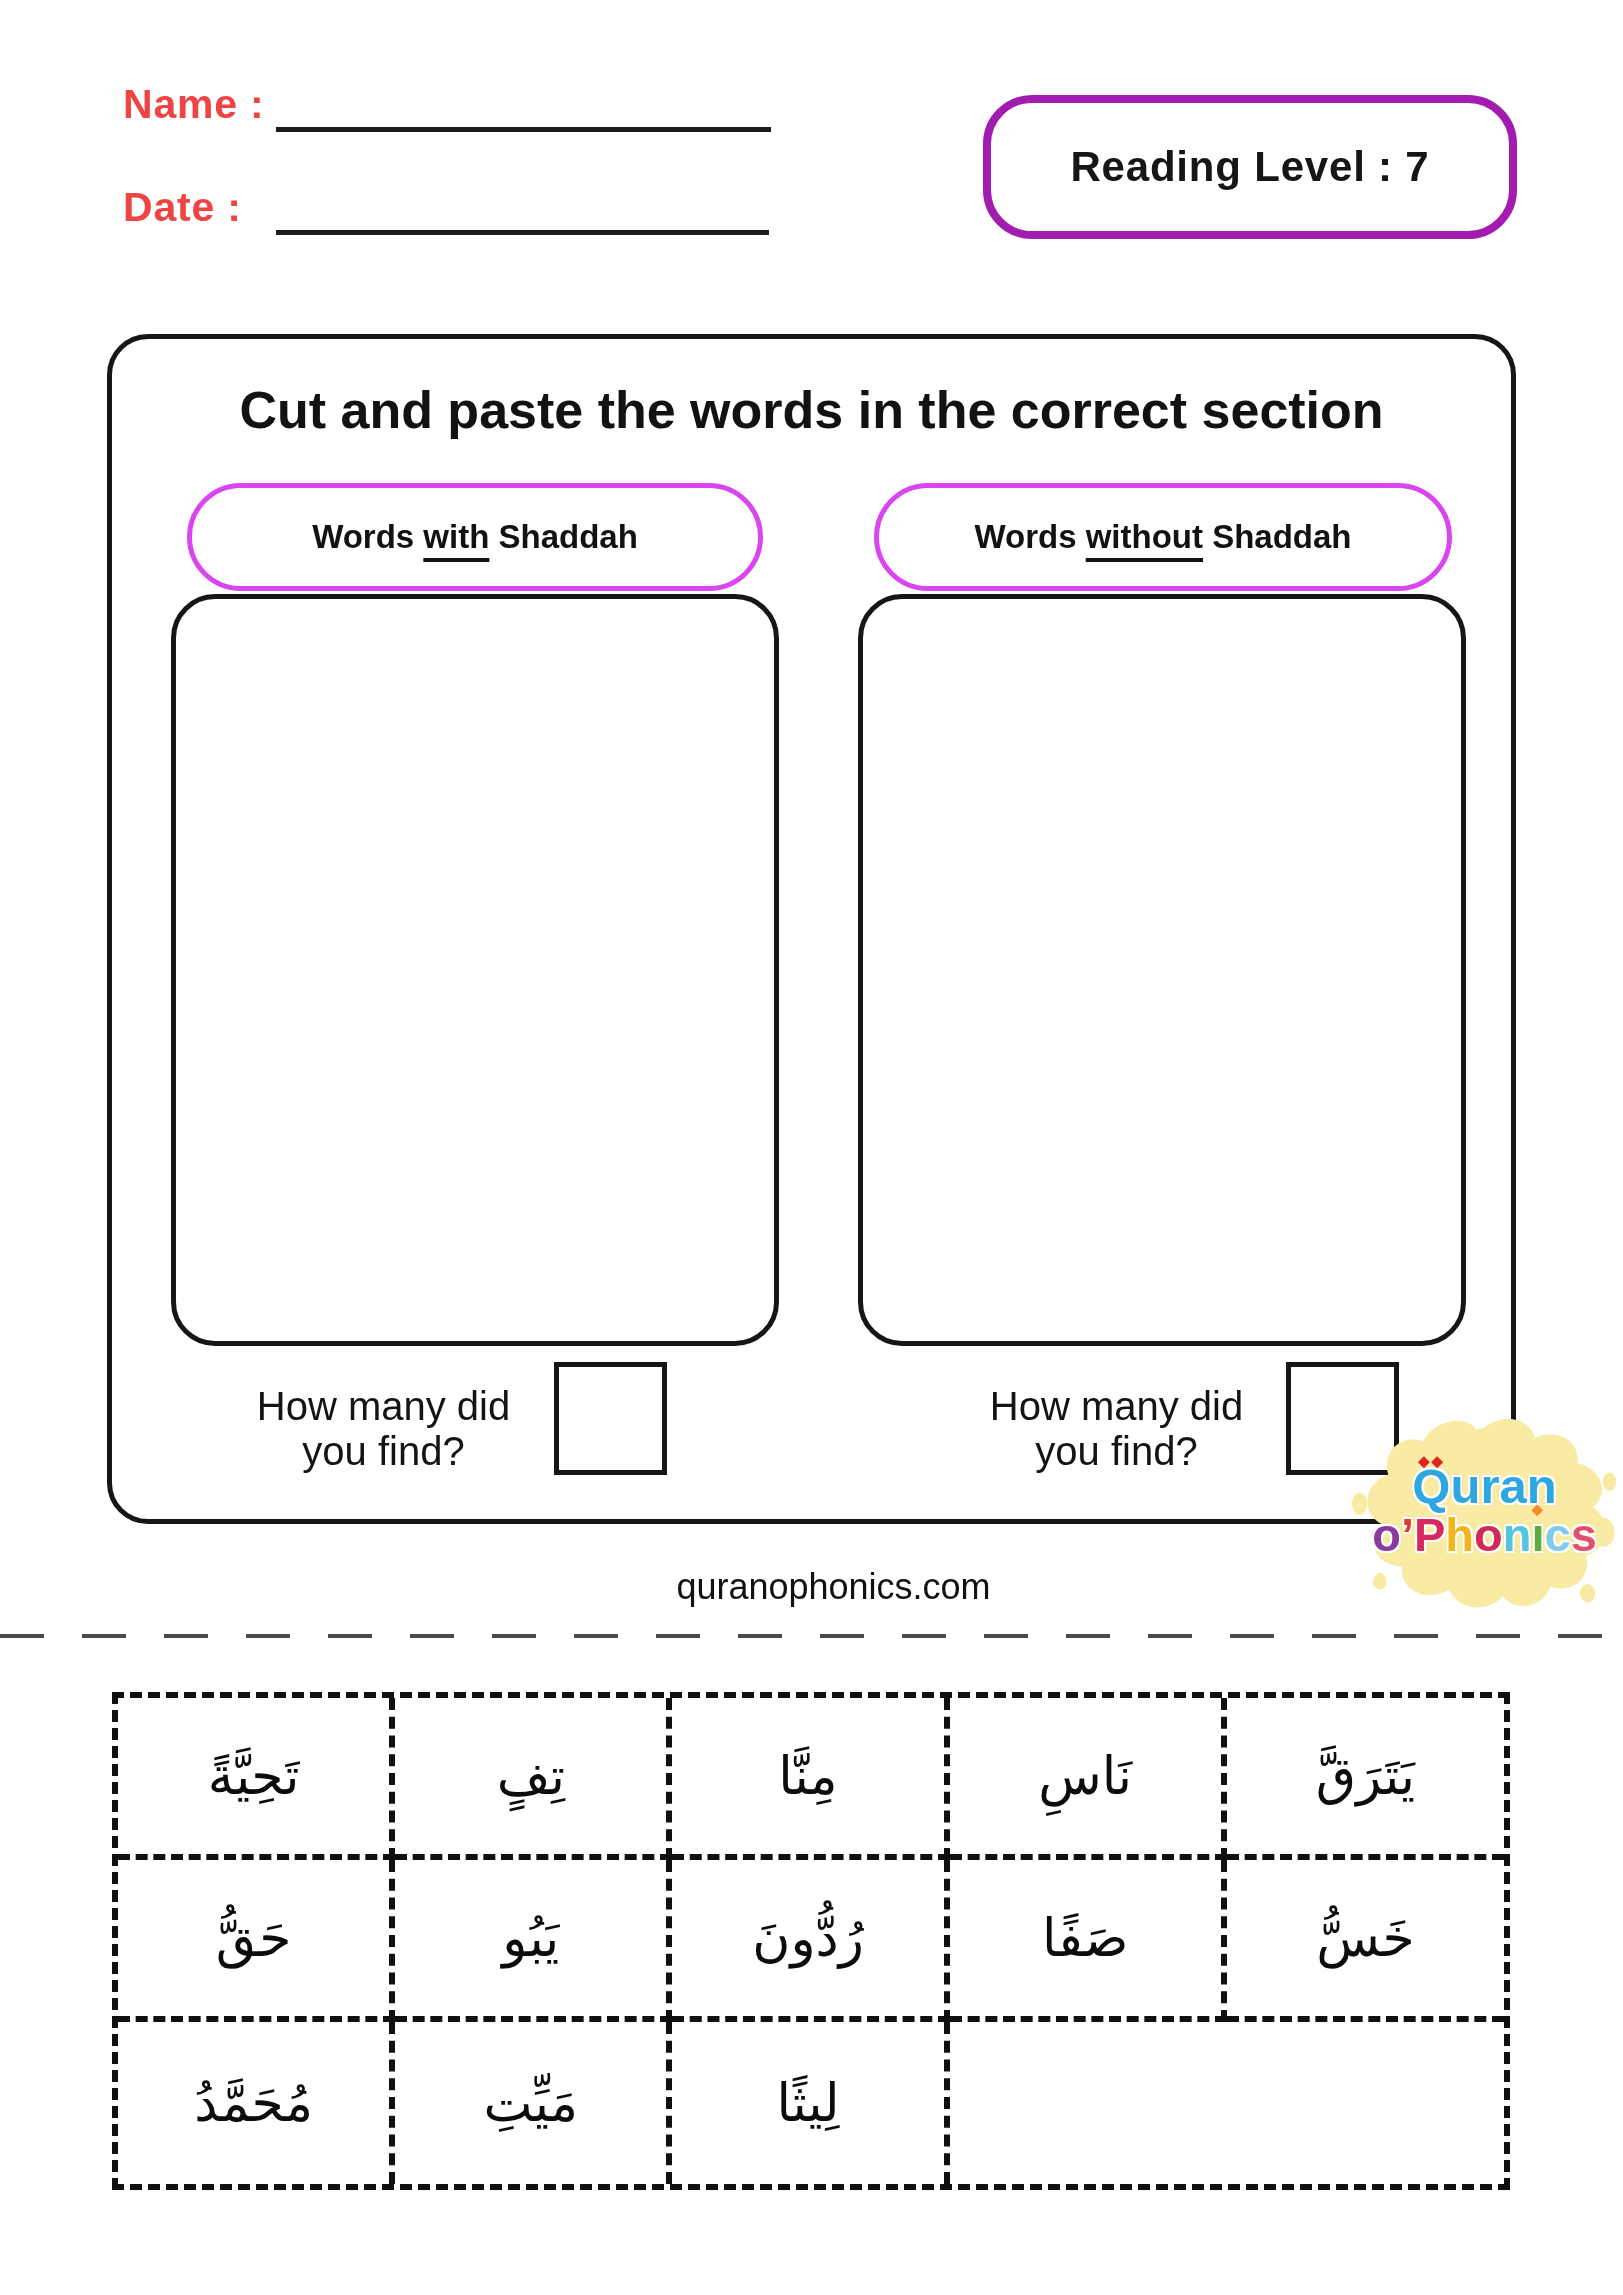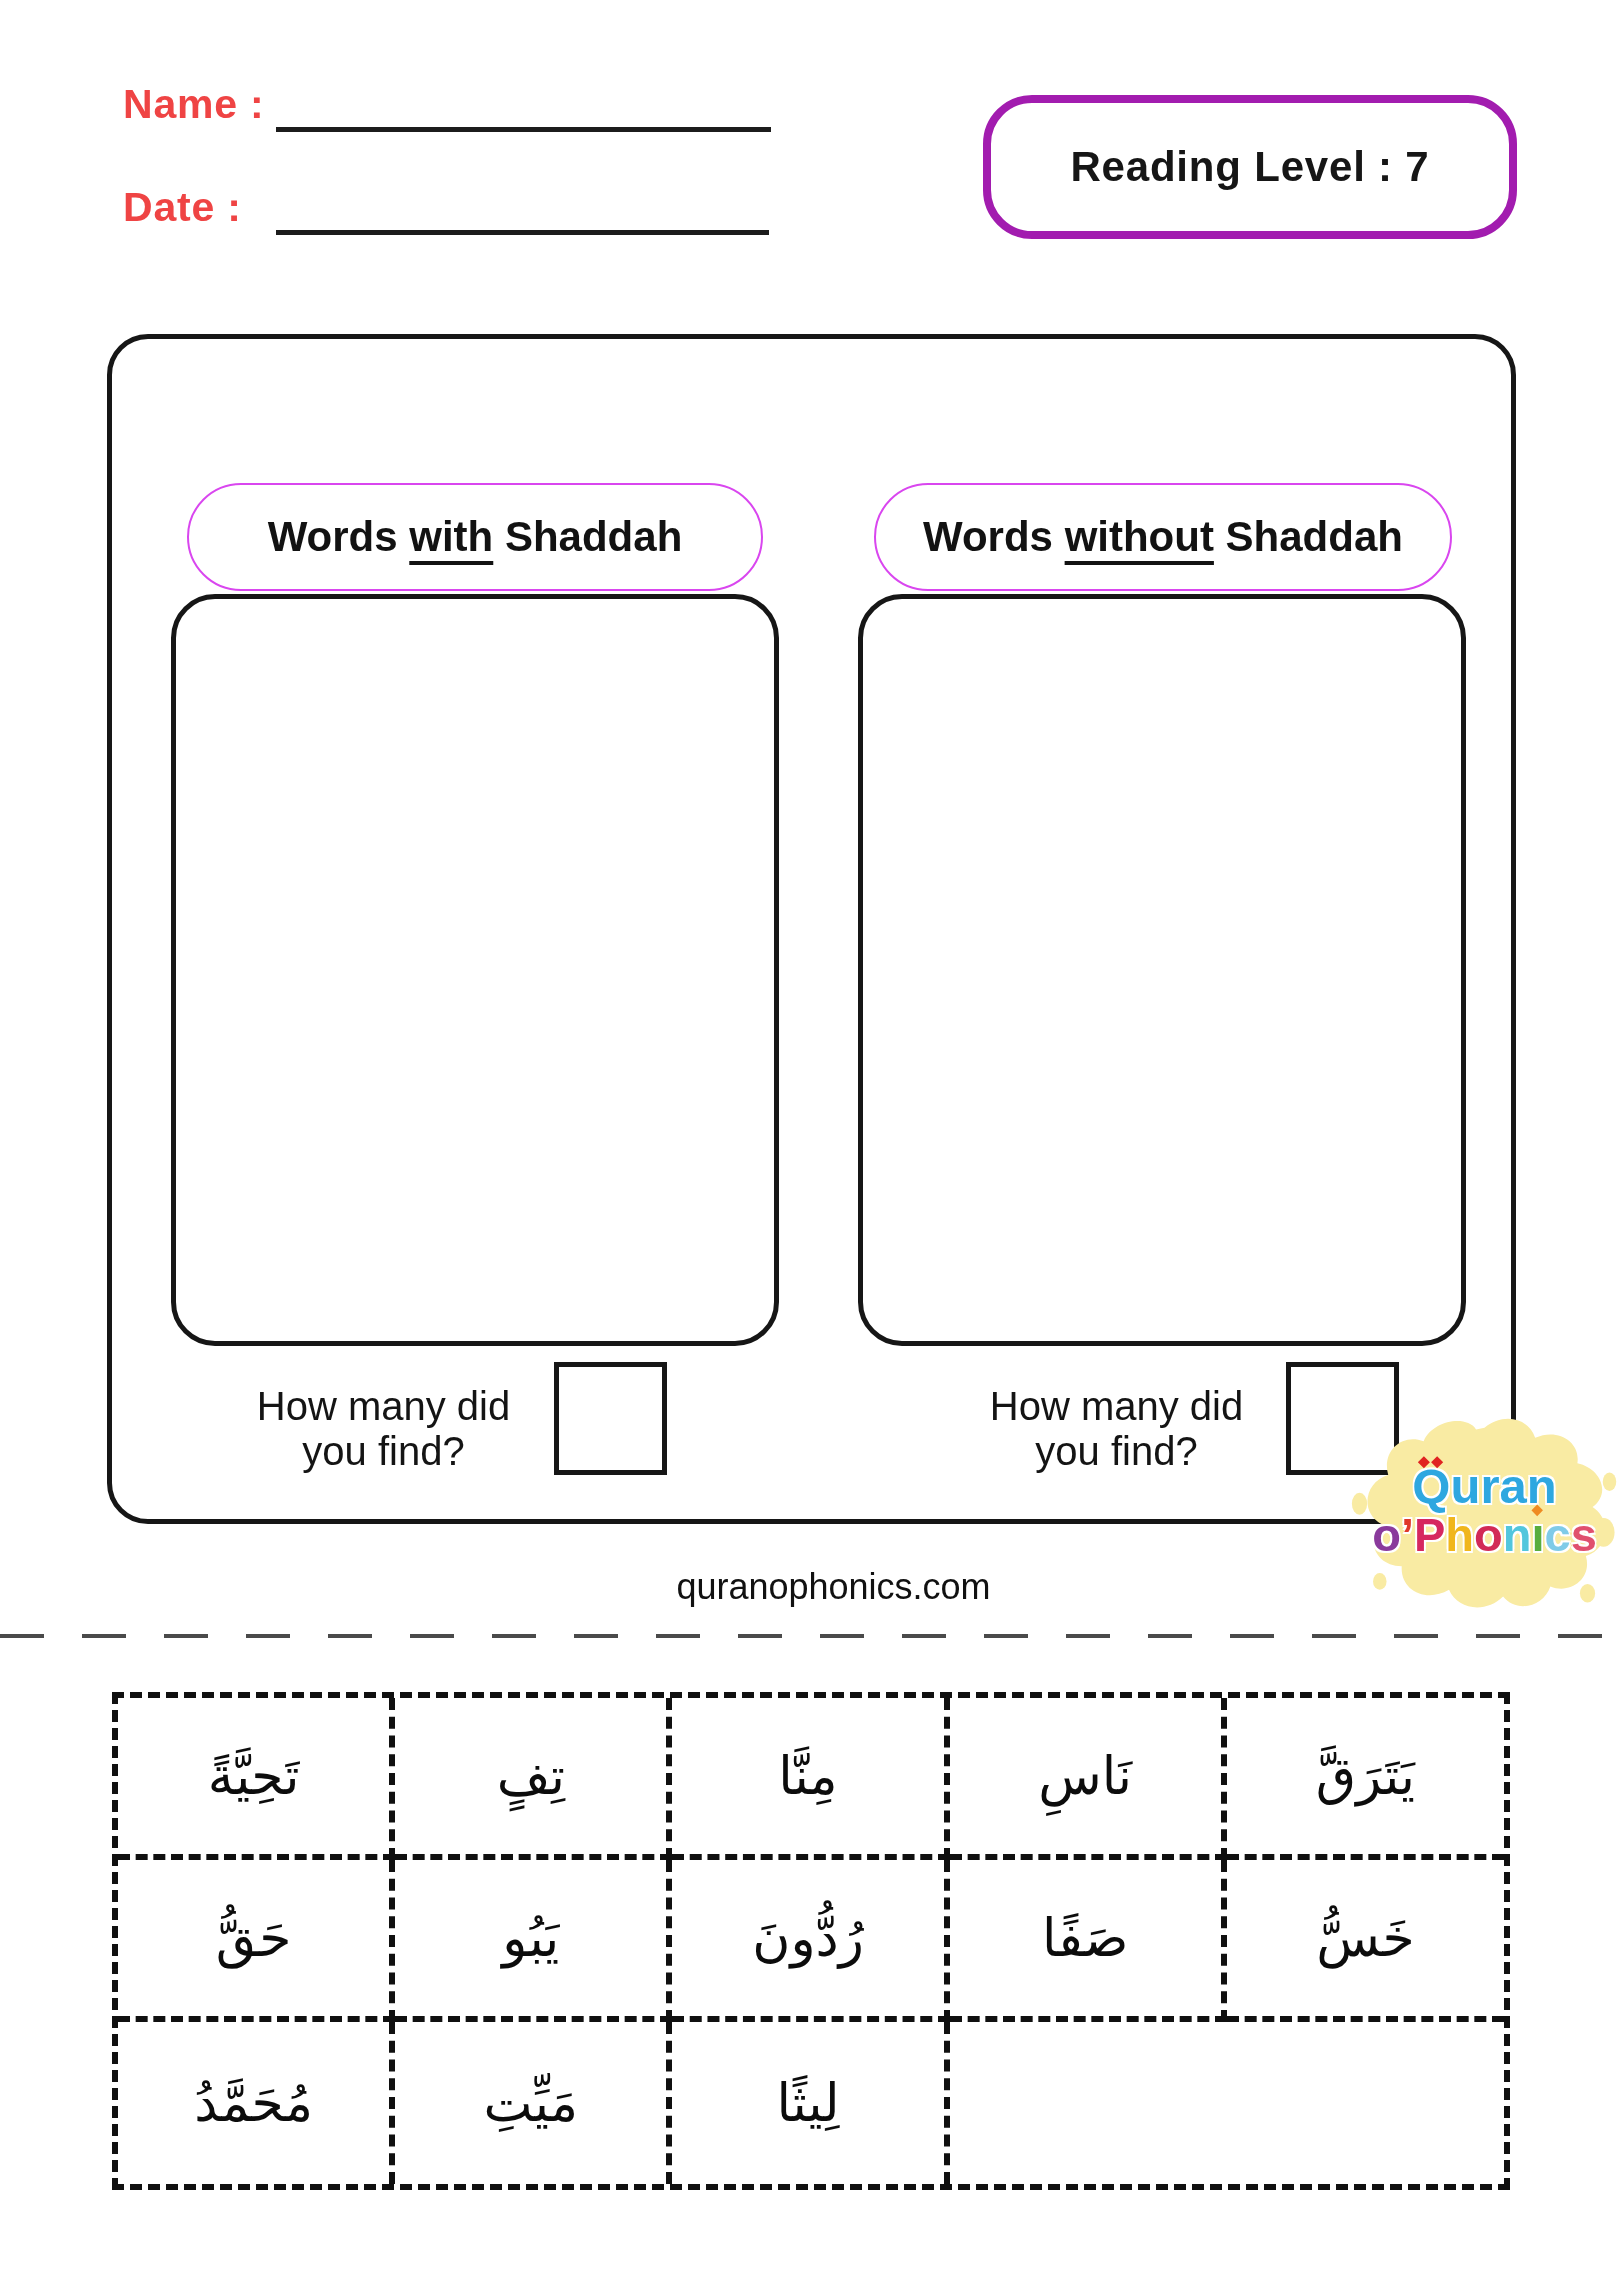--- a/index.html
+++ b/index.html
@@ -37,23 +37,23 @@
     position: absolute; left: 107px; top: 334px; width: 1409px; height: 1190px;
     border: 5px solid #161616; border-radius: 41px; background: #fff;
   }
   .ws-title {
     position: absolute; top: 41px; left: 0; width: 100%;
     text-align: center; font-size: 52px; font-weight: 600; letter-spacing: 0;
     color: #121212;
   }
   .pill {
     position: absolute; top: 144px; height: 108px;
-    border: 2px solid #d946ef; border-radius: 56px; background: #fff;
+    border: 5px solid #d946ef; border-radius: 56px; background: #fff;
     display: flex; align-items: center; justify-content: center;
-    font-size: 42px; font-weight: 600; color: #121212; z-index: 2;
+    font-size: 33px; font-weight: 600; color: #121212; z-index: 2;
   }
   .pill-left  { left: 75px;  width: 576px; }
   .pill-right { left: 762px; width: 578px; }
   .ul {
     text-decoration: underline;
     text-decoration-thickness: 4.2px;
     text-underline-offset: 10px;
   }
   .dropbox {
     position: absolute; top: 255px; height: 752px; width: 608px;
@@ -127,20 +127,21 @@
 <div class="field-label lbl-name">Name :</div>
 <div class="write-line line-name"></div>
 <div class="field-label lbl-date">Date :</div>
 <div class="write-line line-date"></div>
 
 <div class="level-badge">
   <span>Reading Level : 7</span>
 </div>
 
 <div class="card">
+  <div class="ws-title">Cut and paste the words in the correct section</div>
 
   <div class="pill pill-left">
     <span><span>Words </span><span class="ul">with</span><span> Shaddah</span></span>
   </div>
   <div class="pill pill-right">
     <span><span>Words </span><span class="ul">without</span><span> Shaddah</span></span>
   </div>
 
   <div class="dropbox dropbox-left"></div>
   <div class="dropbox dropbox-right"></div>

